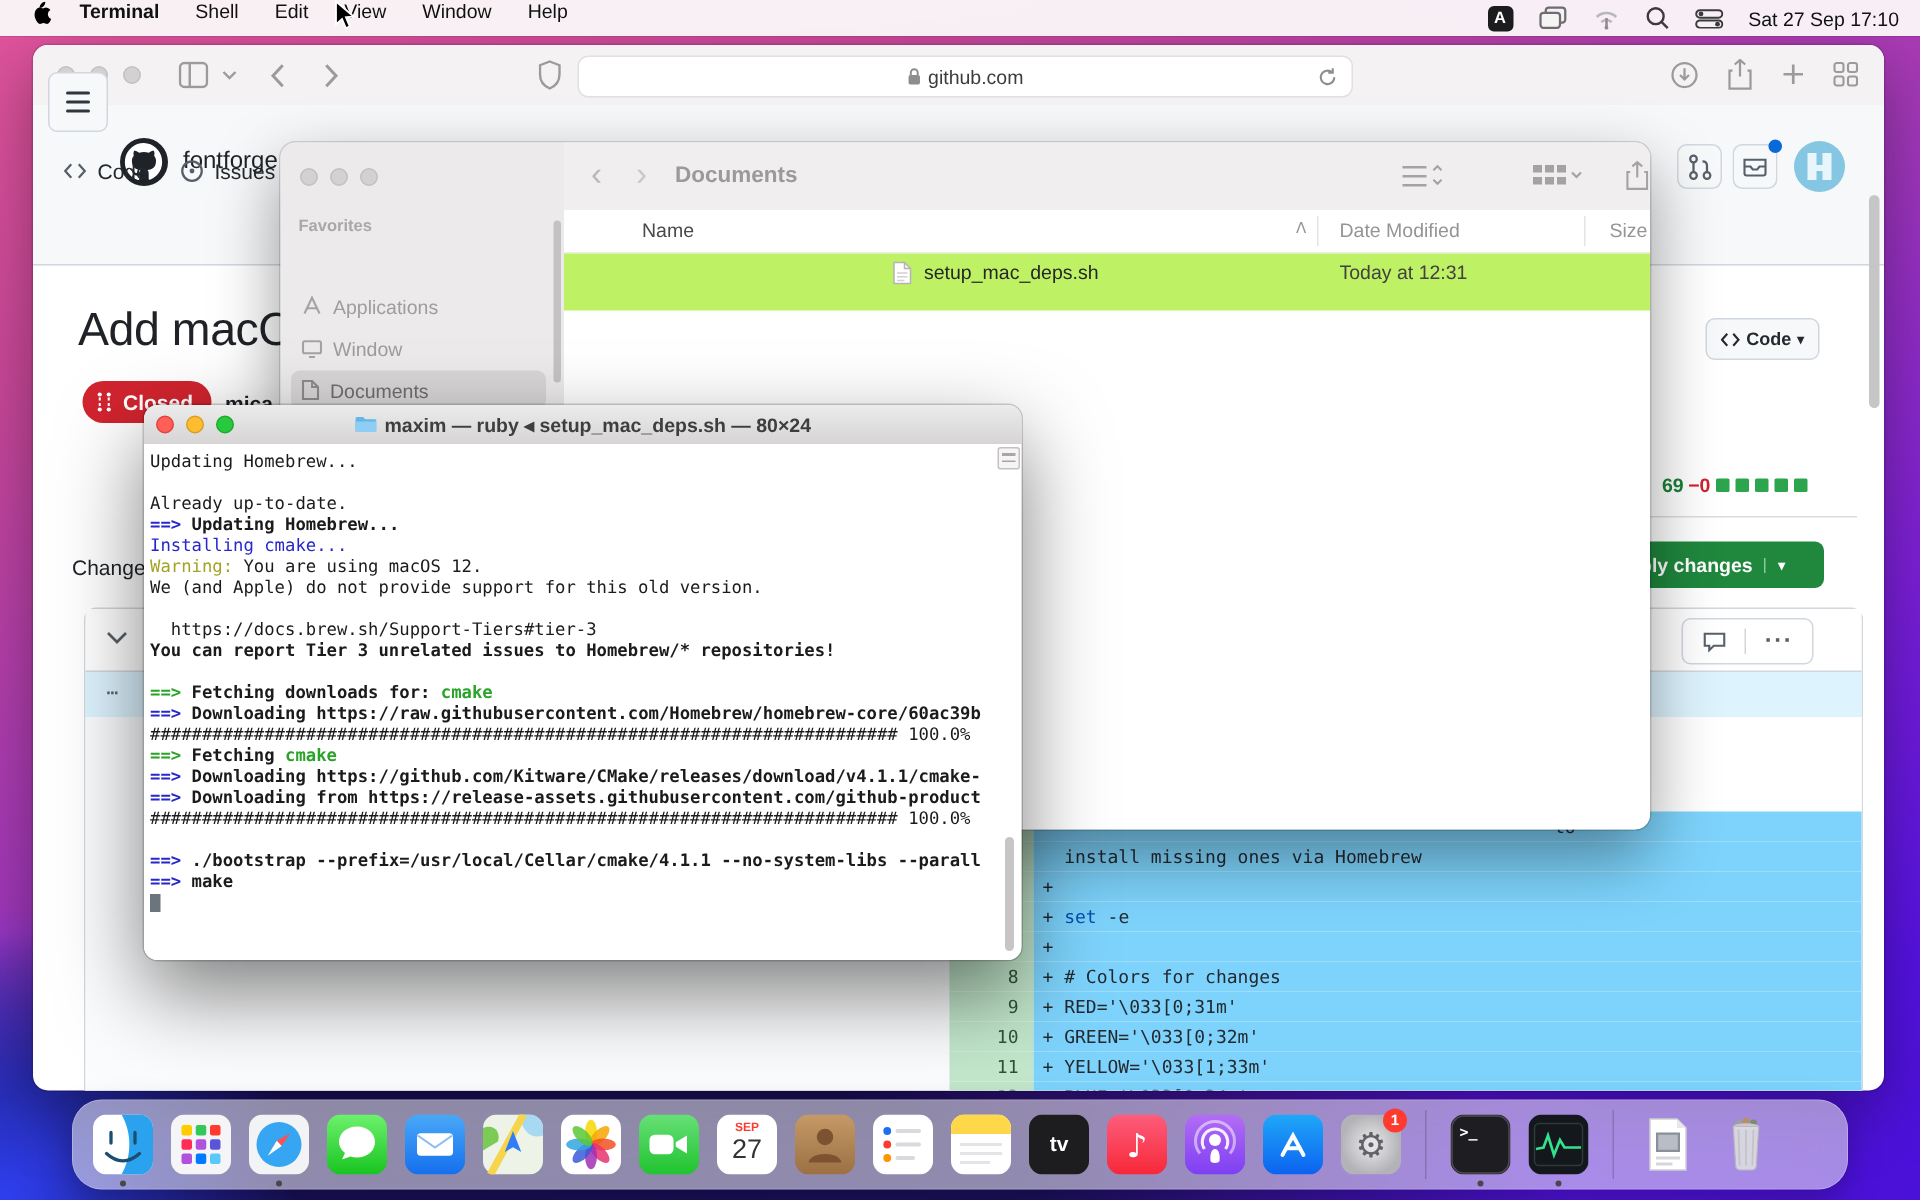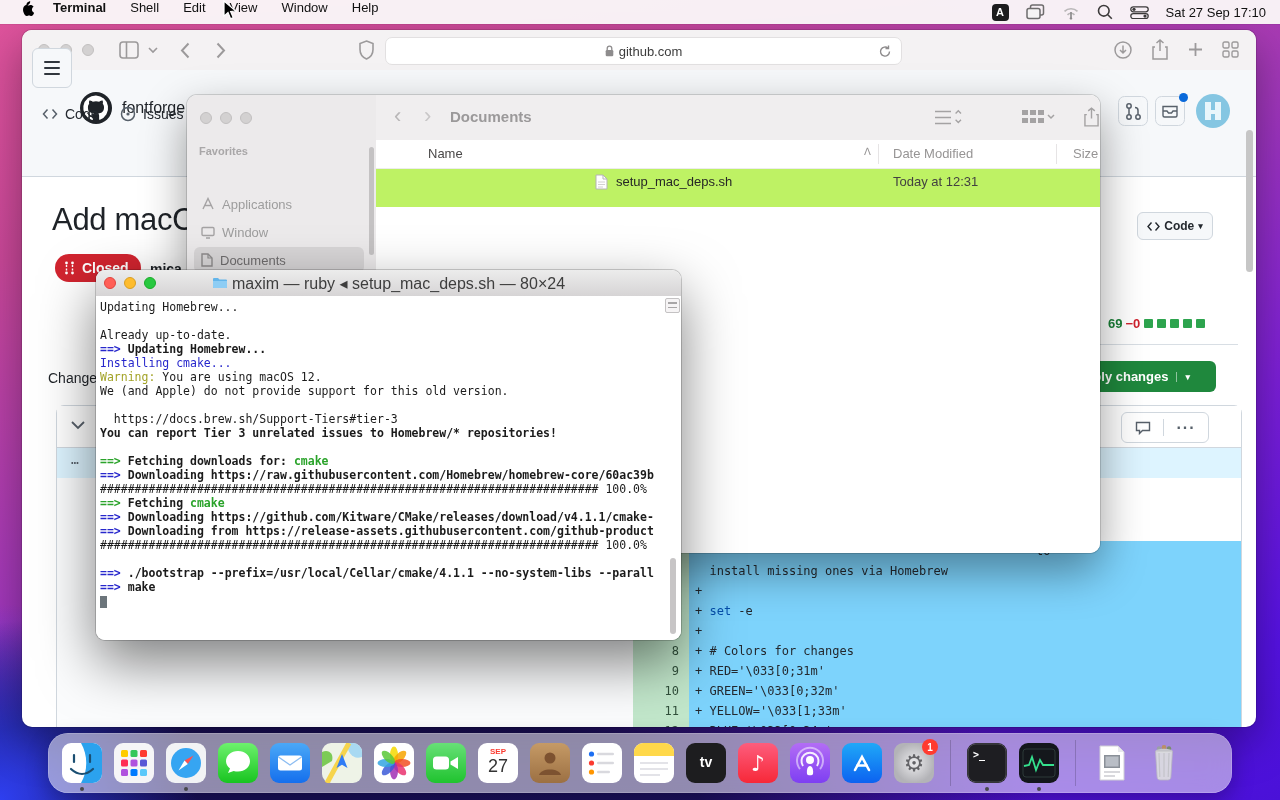--- a/index.html
+++ b/index.html
@@ -75,21 +75,21 @@
   .fd-toolbar{position:absolute;left:0;top:0;width:100%;height:45px;background:#f0eeef;border-bottom:1px solid #e0dedf;
     color:#a4a2a3}
   .fd-cols{position:absolute;left:0;top:45px;width:100%;height:28px;font-size:13px;color:#969494;background:#fff;
     border-bottom:1px solid #ececec}
   .fd-row{position:absolute;left:0;top:74px;width:100%;height:38px;background:#bef264;font-size:13px;color:#262626;
     display:flex;align-items:center}
   .vline{position:absolute;top:4px;width:1px;height:20px;background:#e6e4e5}
   
   .tm-titlebar{position:absolute;left:0;top:0;width:100%;height:26px;border-radius:9px 9px 0 0;
     background:linear-gradient(#ececec,#d6d4d5);border-bottom:1px solid #b9b7b8;display:flex;align-items:center}
-  .tm-title{position:absolute;left:0;width:100%;text-align:right;font-size:16px;font-weight:normal;color:#3e3e3e;
+  .tm-title{position:absolute;left:0;width:100%;text-align:right;font-size:13px;font-weight:bold;color:#3e3e3e;
     display:flex;align-items:center;justify-content:center;gap:5px}
   .tm-body{position:absolute;left:0;top:26px;width:100%;height:344px;background:#fff;padding:4px 0 0 4px;box-sizing:border-box}
   .tline{height:14px;white-space:pre;font:11.5px/14px "DejaVu Sans Mono",monospace;color:#1b1b1b}
   .tb{font-weight:bold}.tu{}
   .c-blue{color:#2727cc}.c-green{color:#2aa32a}.c-yellow{color:#a3a327}
   .tcursor{display:inline-block;width:7px;height:12px;background:#6c757b;vertical-align:-2px}
   .tm-scroll{position:absolute;left:574px;top:288px;width:6px;height:76px;border-radius:3px;background:#c7c5c6}
   .tm-split{position:absolute;left:569px;top:28px;width:13px;height:13px;border:1px solid #c4c2c3;background:#f6f4f5;
     border-radius:2px}
   .tm-split i{display:block;margin:3px 2px 0 2px;height:1.5px;background:#a8a6a7}

